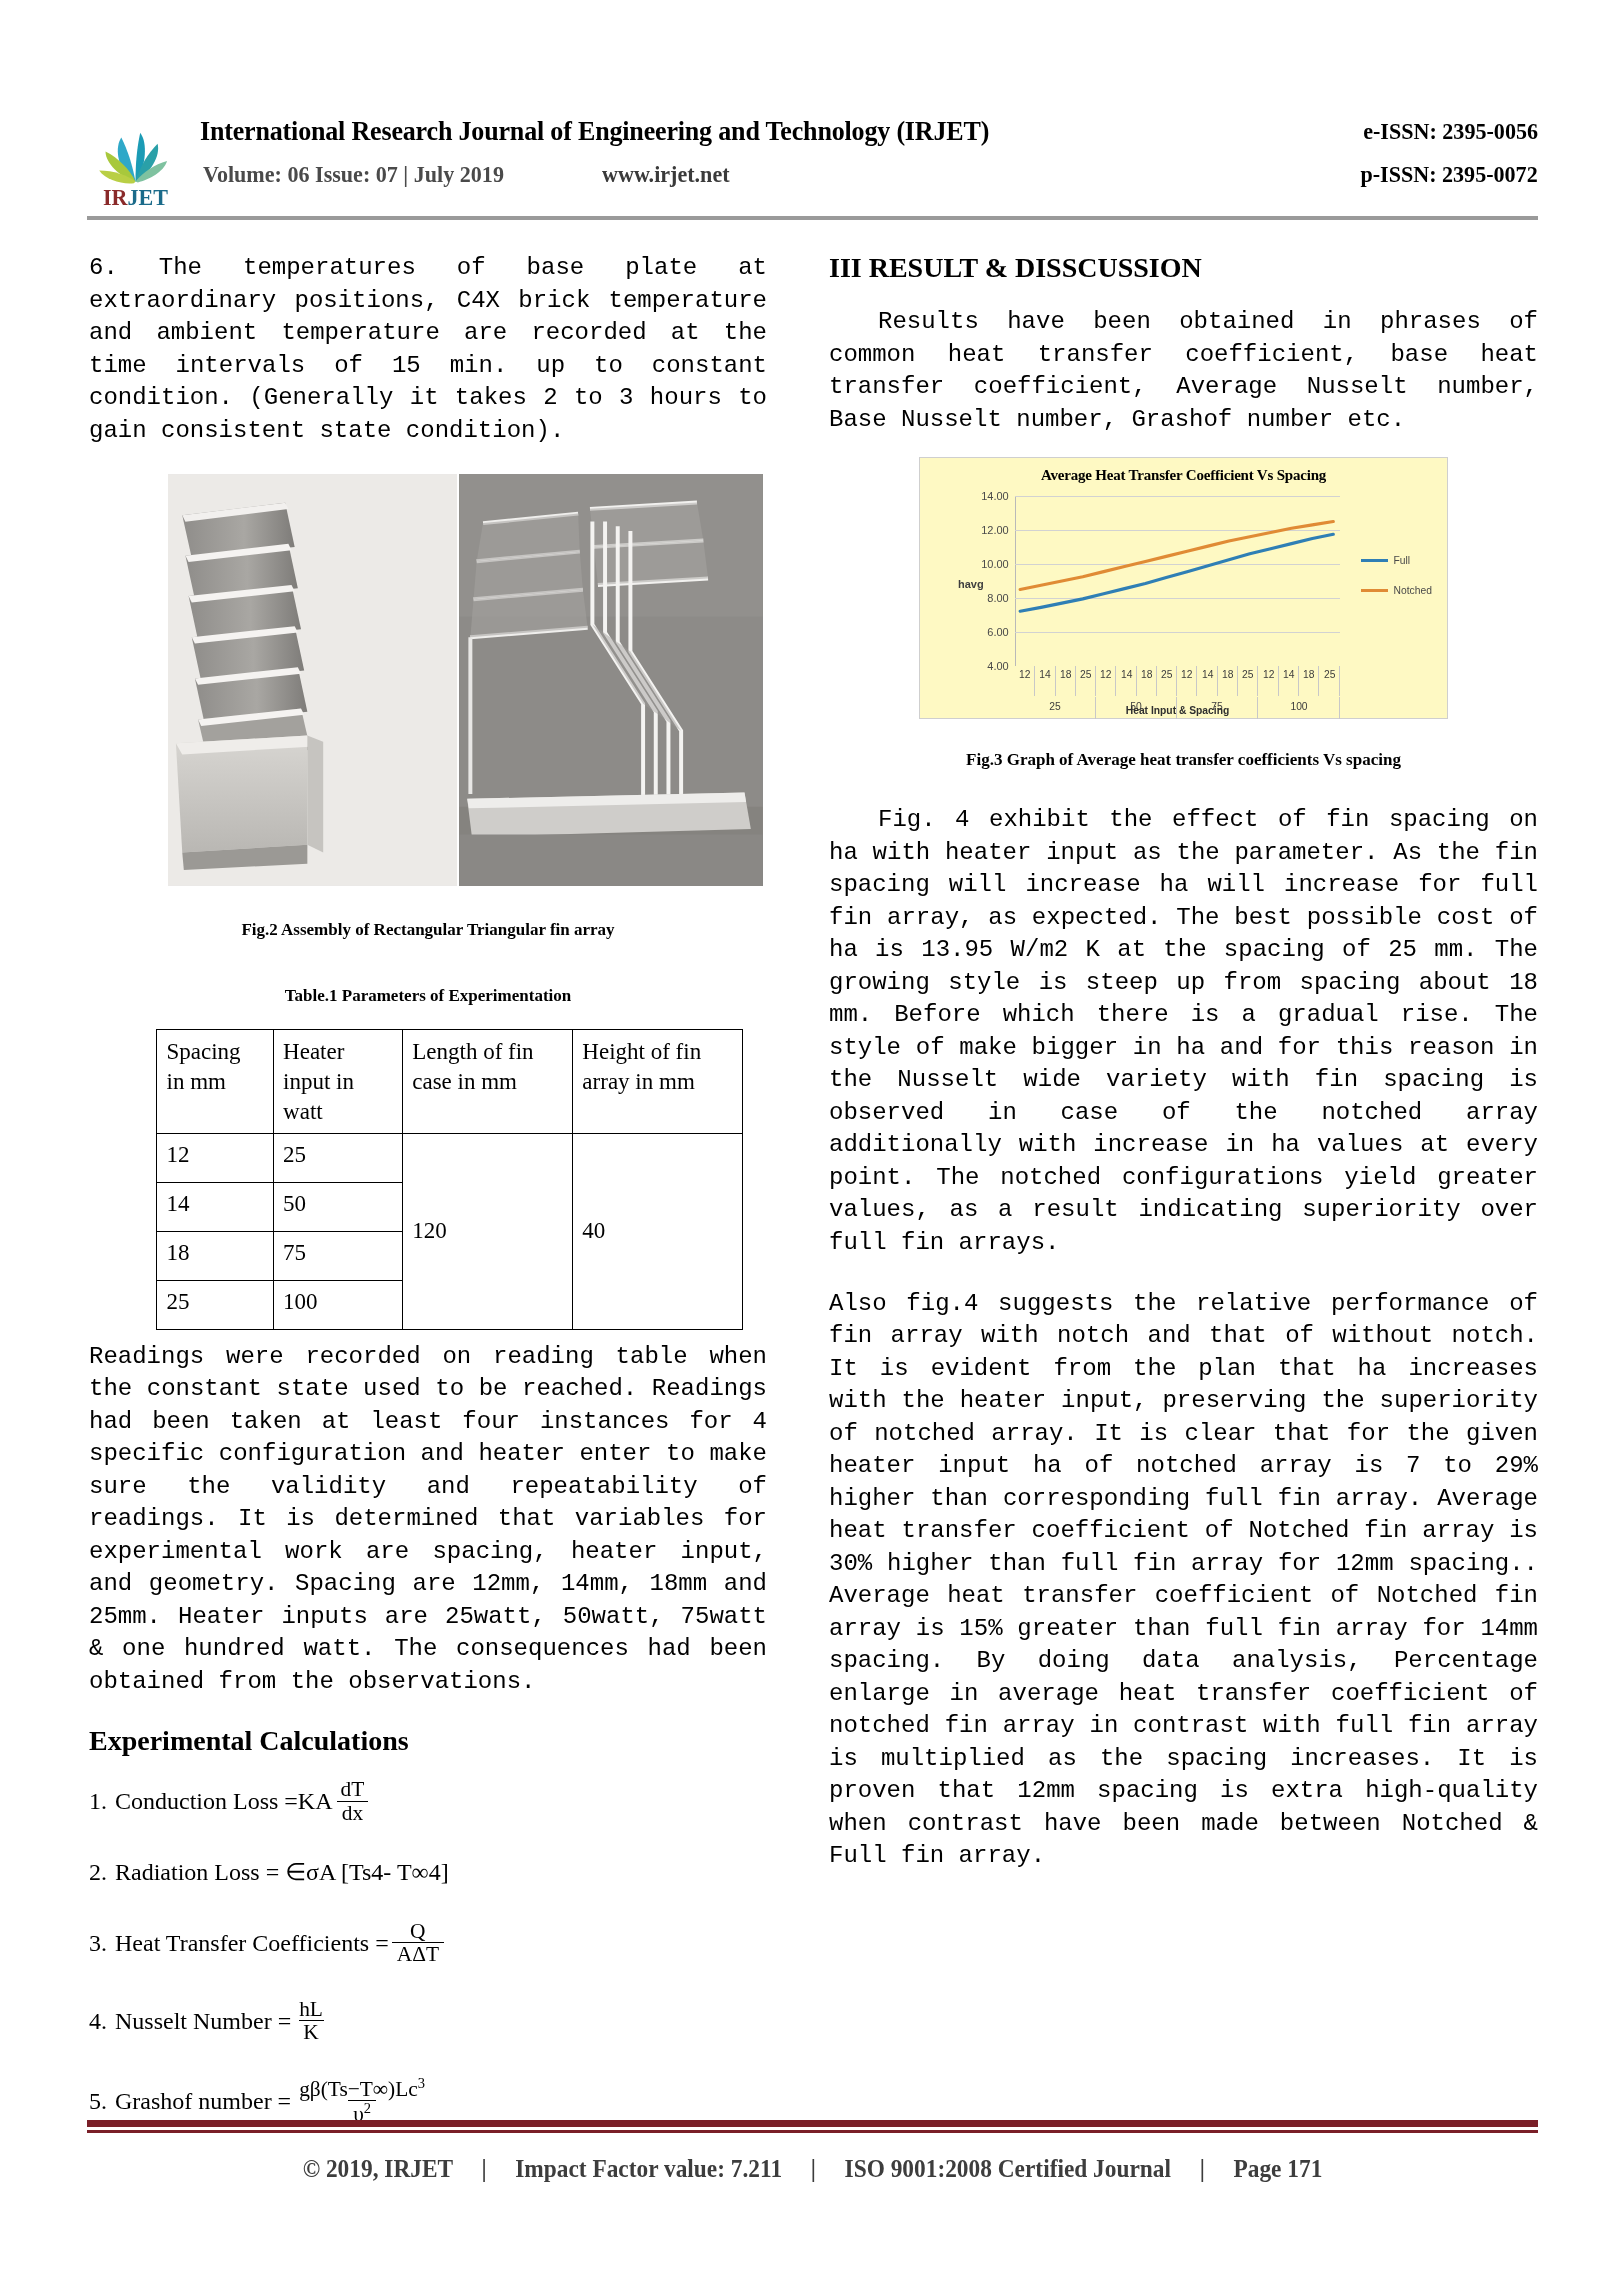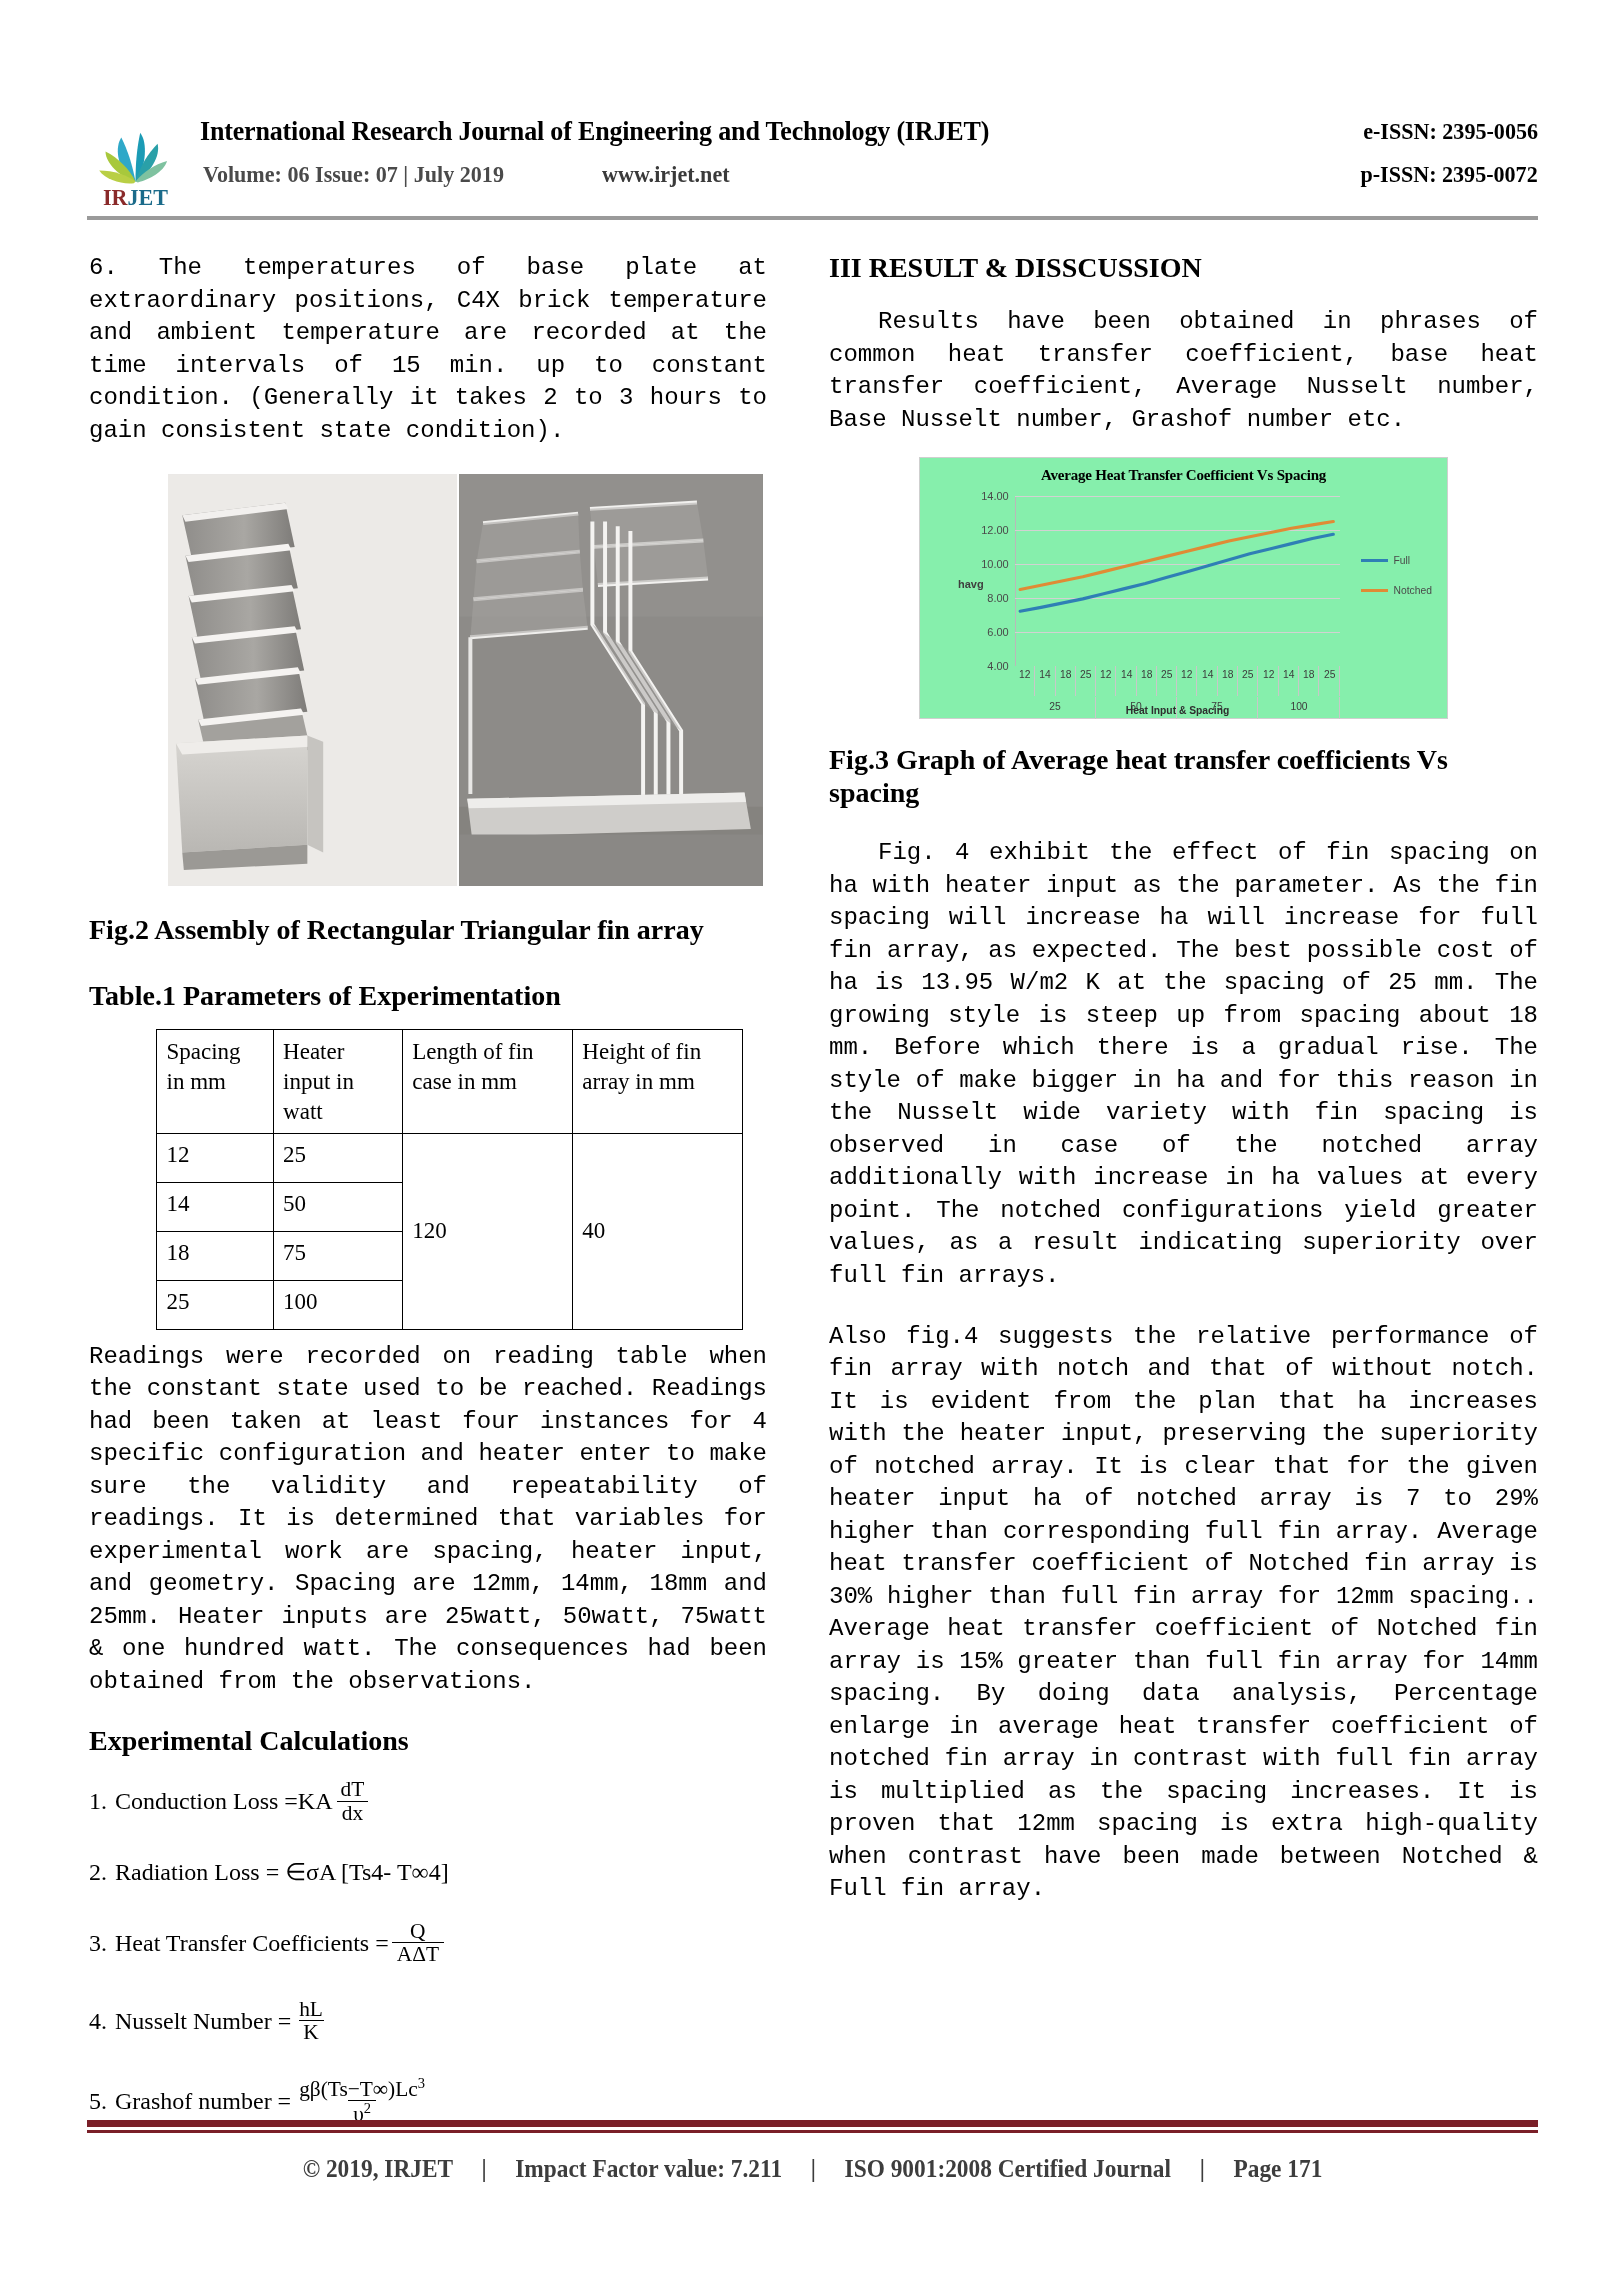--- a/index.html
+++ b/index.html
@@ -65,21 +65,21 @@
   }
   p.body + p.body { margin-top:24px; }
   .indent { text-indent:49px; }
 
   .sec-head {
     font-size:28px; font-weight:bold; margin:0;
     font-family:"Liberation Serif", serif;
   }
 
   .caption {
-    font-size:28px; font-weight:bold; text-align:left;
+    font-size:17px; font-weight:bold; text-align:center;
     line-height:33px; margin:0;
   }
 
   
   .fig2 { position:relative; width:594px; height:412px; margin:27px auto 0 79px; }
   .fig2 .ph { position:absolute; top:0; height:412px; overflow:hidden; }
   .ph-left  { left:0px;   width:289px; background:#e9e8e6; }
   .ph-right { left:291px; width:304px; background:#8e8d8b; }
 
   
@@ -120,21 +120,21 @@
   .frac .num { padding:0 4.8px; font-size:21.4px; }
   .frac .den { padding:0 4.8px; font-size:21.4px; border-top:1.6px solid #000; }
   sup { font-size:0.68em; vertical-align:super; }
 
   
   .chartbox {
     position:relative;
     width:529px; height:262px;
     margin:20.6px auto 0 auto;
     border:0.8px solid #cfcfcf;
-    background:#86efac;
+    background:#fef9c3;
   }
   .chart-title {
     position:absolute; left:0; right:0; top:9.5px;
     text-align:center; font-size:15px; font-weight:bold;
     font-family:"Liberation Serif", serif;
     letter-spacing:-0.2px;
   }
   .plot { position:absolute; left:95px; top:38px; width:325px; height:170px; }
   .gridline { position:absolute; left:0; width:100%; height:0.8px; background:#d2d2d2; }
   .yaxis { position:absolute; left:0; top:0; width:0.8px; height:100%; background:#b9b9b9; }

